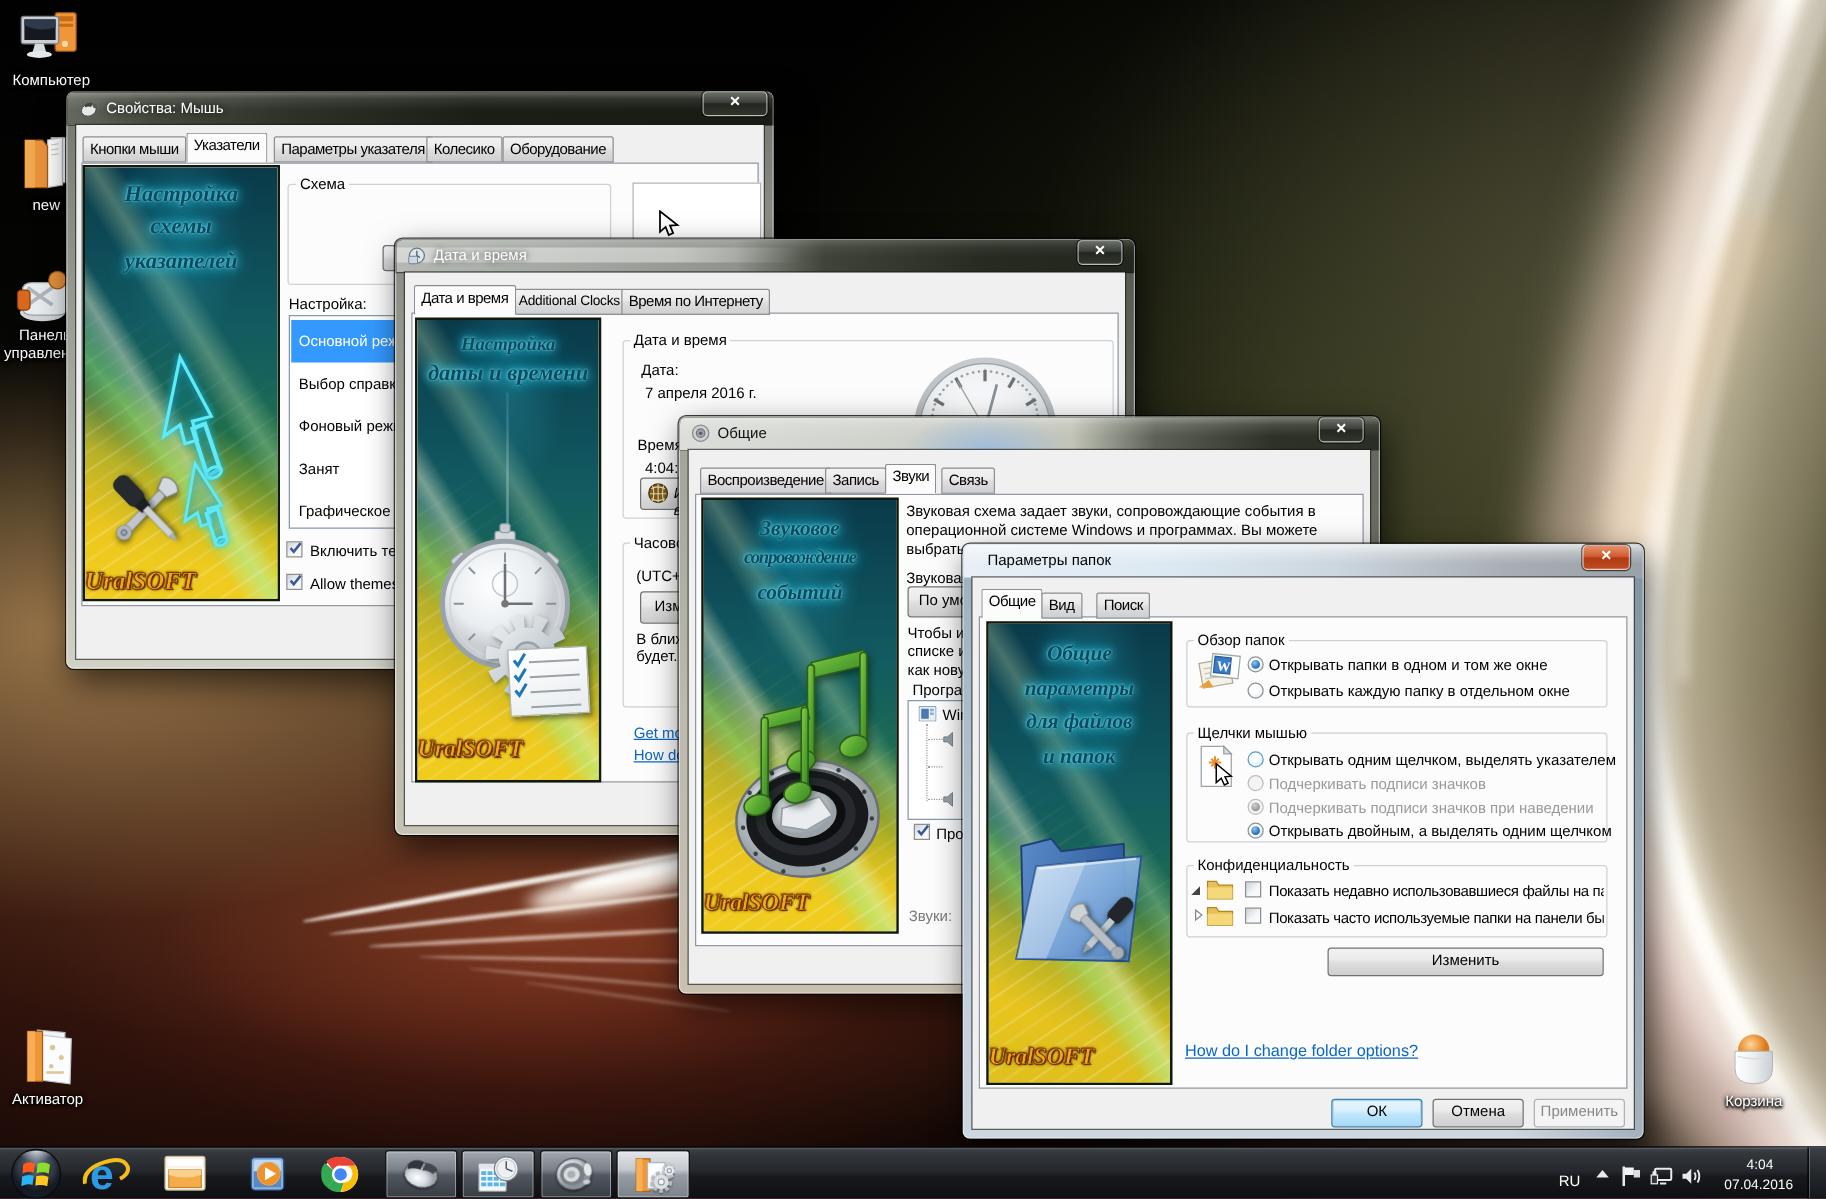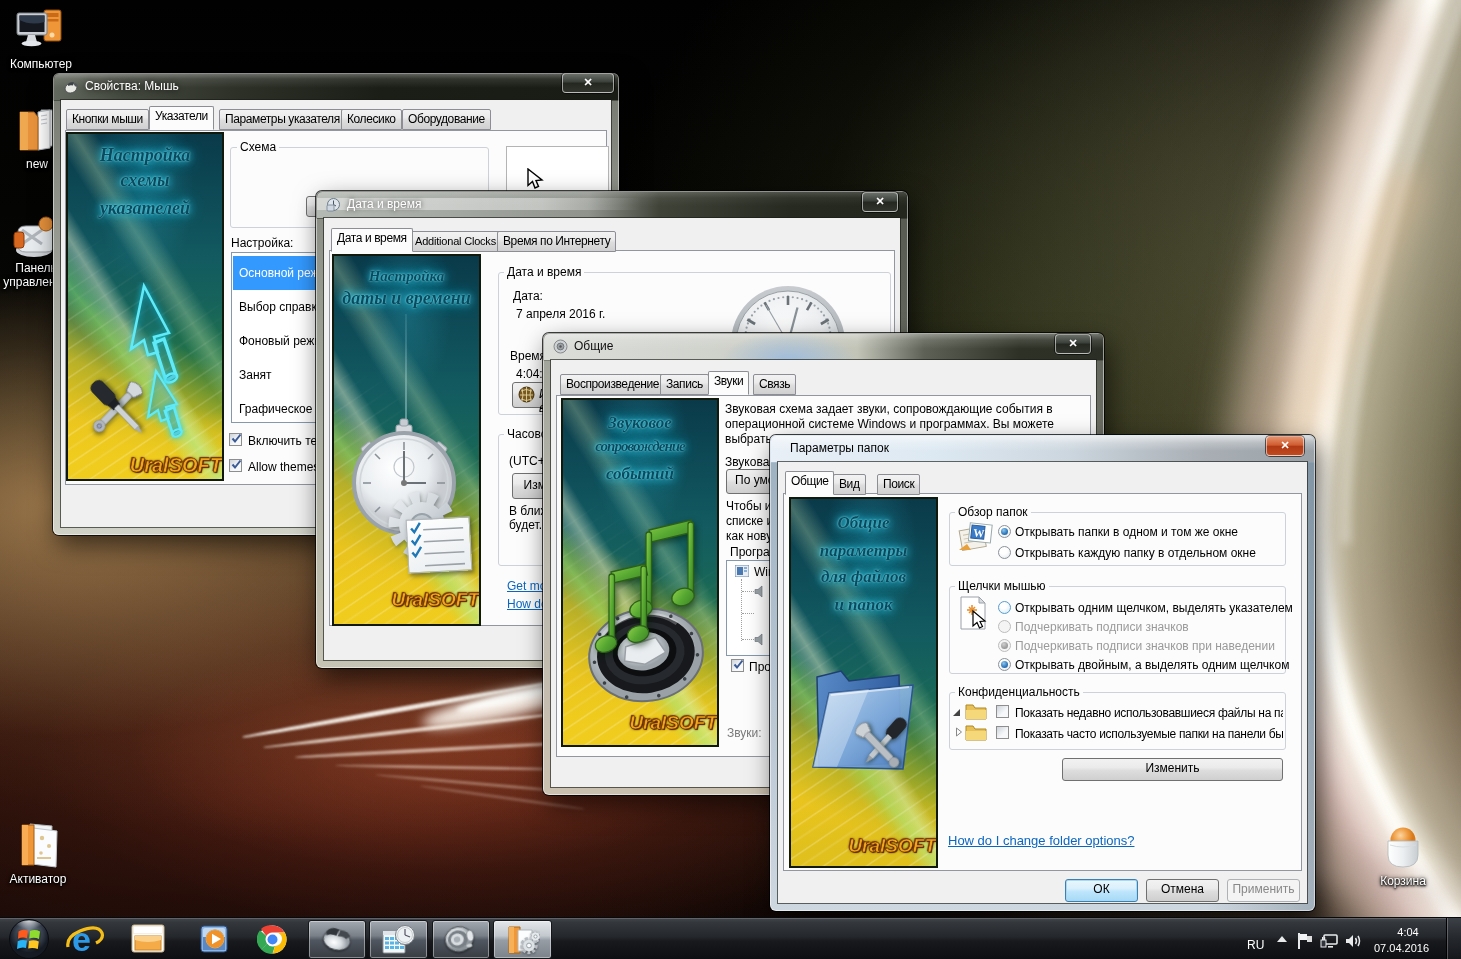--- a/index.html
+++ b/index.html
@@ -58,21 +58,21 @@
 
 .ban{position:absolute;border:2px solid #11180c;overflow:hidden}
 .ban .bg{position:absolute;inset:0}
 .rays{position:absolute;inset:0;background:
  repeating-linear-gradient(146deg, rgba(255,255,245,0) 0 9px, rgba(255,255,240,.26) 10.5px, rgba(255,255,245,0) 12px 20px, rgba(255,255,240,.14) 22px, rgba(255,255,245,0) 24px);
  -webkit-mask-image:linear-gradient(27deg,#000 20%,transparent 62%);
  mask-image:linear-gradient(27deg,#000 20%,transparent 62%)}
 .bt{position:absolute;width:100%;text-align:center;font-family:"Liberation Serif",serif;
  font-style:italic;font-weight:bold;color:#0b4a5e;
  text-shadow:0 0 2px #86f2ff,0 0 7px #3fd8f4,0 0 14px #17b8dc,1px 1px 2px rgba(0,25,35,.8)}
-.us{position:absolute;width:100%;text-align:right;font-family:Liberation Sans, sans-serif;
+.us{position:absolute;width:100%;text-align:left;font-family:Liberation Serif, serif;
  font-style:italic;font-weight:bold;color:#f0a61e;
  -webkit-text-stroke:.5px #6b2c00;
  text-shadow:1px 1px 1px #5a2400,-1px -1px 1px #7a3a00,0 0 3px rgba(90,40,0,.9)}
 
 #tbar{position:absolute;left:0;top:917px;width:1461px;height:42px;z-index:100;
  background:linear-gradient(180deg,#43484e,#34383d 10%,#24272b 45%,#17191d 55%,#101114 88%,#0d0e11);
  border-top:1px solid #07090b;box-shadow:inset 0 1px 0 rgba(255,255,255,.16)}
 .tbtn{position:absolute;top:2px;height:37px;border:1px solid #141619;border-radius:3px;
  background:linear-gradient(180deg,#a3a9b0,#7a8088 40%,#515760 52%,#3a3f46 95%);
  box-shadow:inset 0 0 0 1px rgba(255,255,255,.4)}
@@ -841,16 +841,16 @@
         <rect x="8" y="13" width="5" height="1.6" fill="#e8eaec"></rect>
         <rect x="1" y="7" width="5" height="7" fill="#30343a" stroke="#e8eaec"></rect>
         <rect x="2" y="4" width="1.2" height="3" fill="#e8eaec"></rect>
         <rect x="4" y="4" width="1.2" height="3" fill="#e8eaec"></rect>
       </svg>
  <svg class="tray" style="left:1345px;top:16px" width="18" height="14" viewBox="0 0 18 14">
         <path d="M1 5 L4 5 L8 1 L8 13 L4 9 L1 9 Z" fill="#e8eaec"></path>
         <path d="M10.5 4 Q12.5 7 10.5 10 M13 2 Q16 7 13 12" stroke="#e8eaec" stroke-width="1.5" fill="none"></path>
       </svg>
  <div class="tray" style="left:1380px;top:8px;width:56px;text-align:center">4:04</div>
- <div class="tray" style="left:1374px;top:24px;width:66px;">07.04.2016</div>
+ <div class="tray" style="left:1374px;top:24px;width:66px;text-align:center">07.04.2016</div>
  <div style="position:absolute;right:0;top:0;width:14px;height:42px;border-left:1px solid #000;box-shadow:inset 1px 0 0 rgba(255,255,255,.25);background:linear-gradient(180deg,#3c4147,#24272c 50%,#14161a)"></div>
 </div>
 </div>
 
 </body></html>

